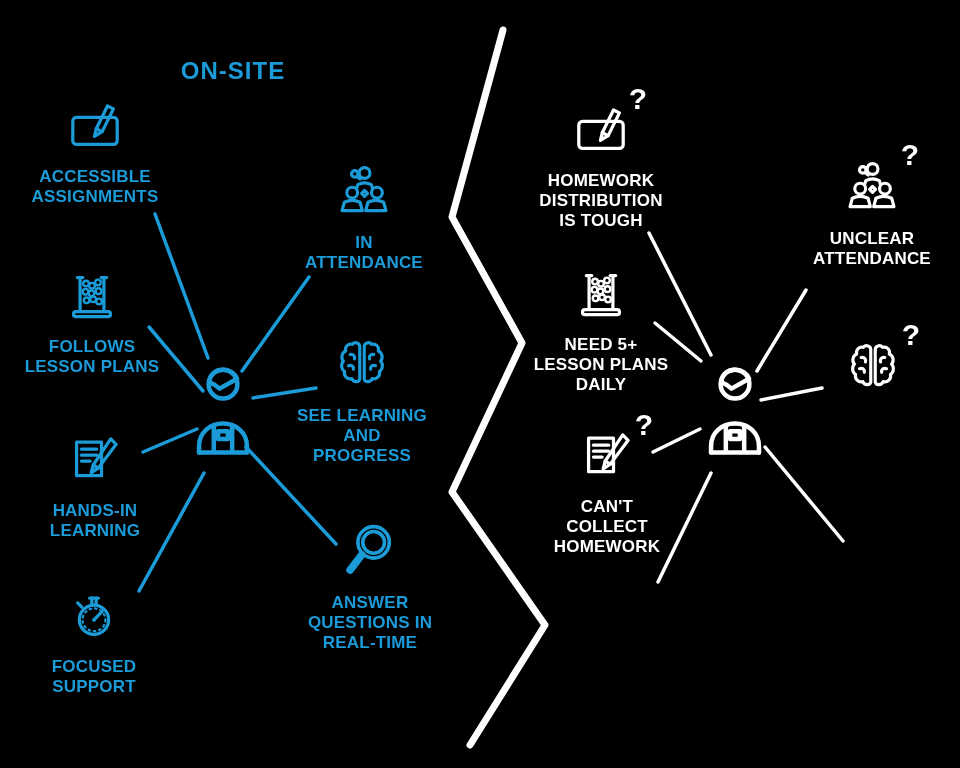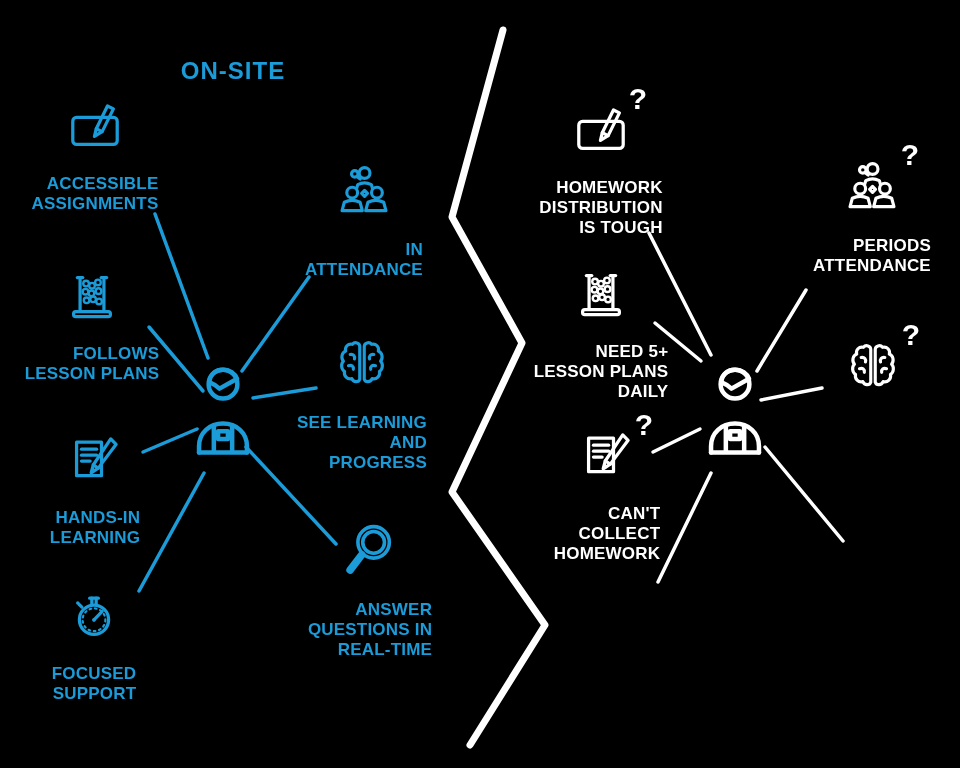--- a/index.html
+++ b/index.html
@@ -29,22 +29,22 @@
   }
   .item.blue{color:var(--accent);}
   .item.white{color:var(--light);}
   .iconwrap{position:relative;line-height:0;}
   .icon{display:block;}
   .qmark{
     position:absolute;right:-20px;top:-20px;
     font-size:30px;font-weight:800;line-height:1;
   }
   .label{
-    margin-top:22px;font-size:17px;font-weight:700;line-height:20px;
-    letter-spacing:0.2px;white-space:pre-line;text-align:right;
+    margin-top:15px;font-size:17px;font-weight:700;line-height:20px;
+    letter-spacing:0.2px;white-space:pre-line;
   }
   .figure{position:absolute;line-height:0;}
   .figure.blue{color:var(--accent);}
   .figure.white{color:var(--light);}
 </style>
 </head>
 <body>
 
 <svg width="0" height="0" style="position:absolute">
   <defs>
@@ -276,21 +276,21 @@
   </div>
 
 
   <div class="item white" style="left:792px;top:160px">
     <span class="iconwrap">
       <svg class="icon" width="54" height="54">
           <use href="#i-people"></use>
         </svg>
       <span class="qmark">?</span>
     </span>
-    <div class="label">PERIODS
+    <div class="label">UNCLEAR
 ATTENDANCE</div>
   </div>
 
   <div class="item white" style="left:793px;top:340px">
     <span class="iconwrap">
       <svg class="icon" width="54" height="54">
           <use href="#i-brain"></use>
         </svg>
       <span class="qmark">?</span>
     </span>

